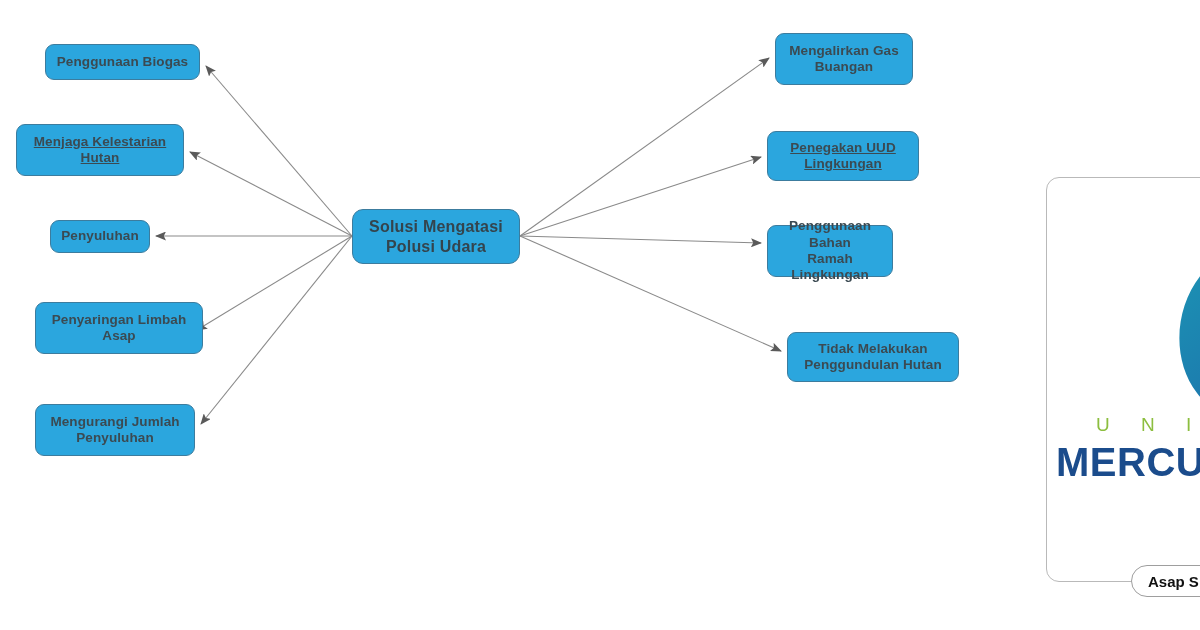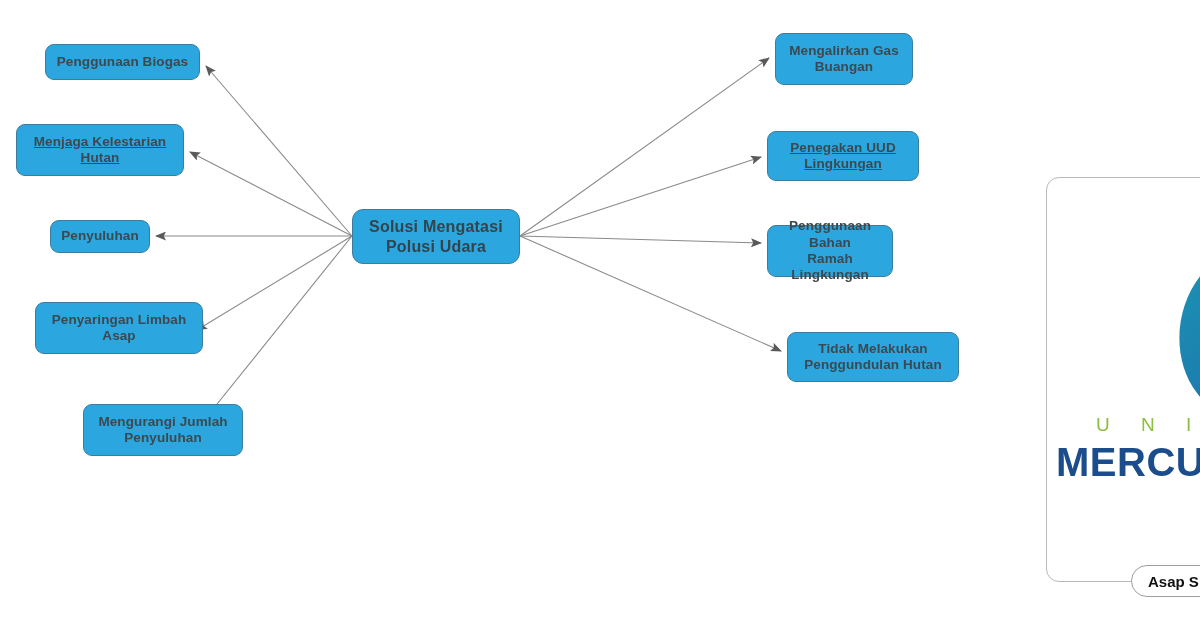--- a/index.html
+++ b/index.html
@@ -148,21 +148,21 @@
     <span>Penyuluhan</span>
   </div>
 
   <div class="node" style="left:23px; top:302px; width:168px; height:52px;margin-left:12px;">
     <span>
       <span>Penyaringan Limbah</span><br>
       <span>Asap</span>
     </span>
   </div>
 
-  <div class="node" style="left:35px; top:404px; width:160px; height:52px;margin-left:48px;">
+  <div class="node" style="left:35px; top:404px; width:160px; height:52px;">
     <span>
       <span>Mengurangi Jumlah</span><br>
       <span>Penyuluhan</span>
     </span>
   </div>
 
   <div class="node" style="left:775px; top:33px; width:138px; height:52px;justify-content:center;">
     <span>
       <span>Mengalirkan Gas</span><br>
       <span>Buangan</span>

